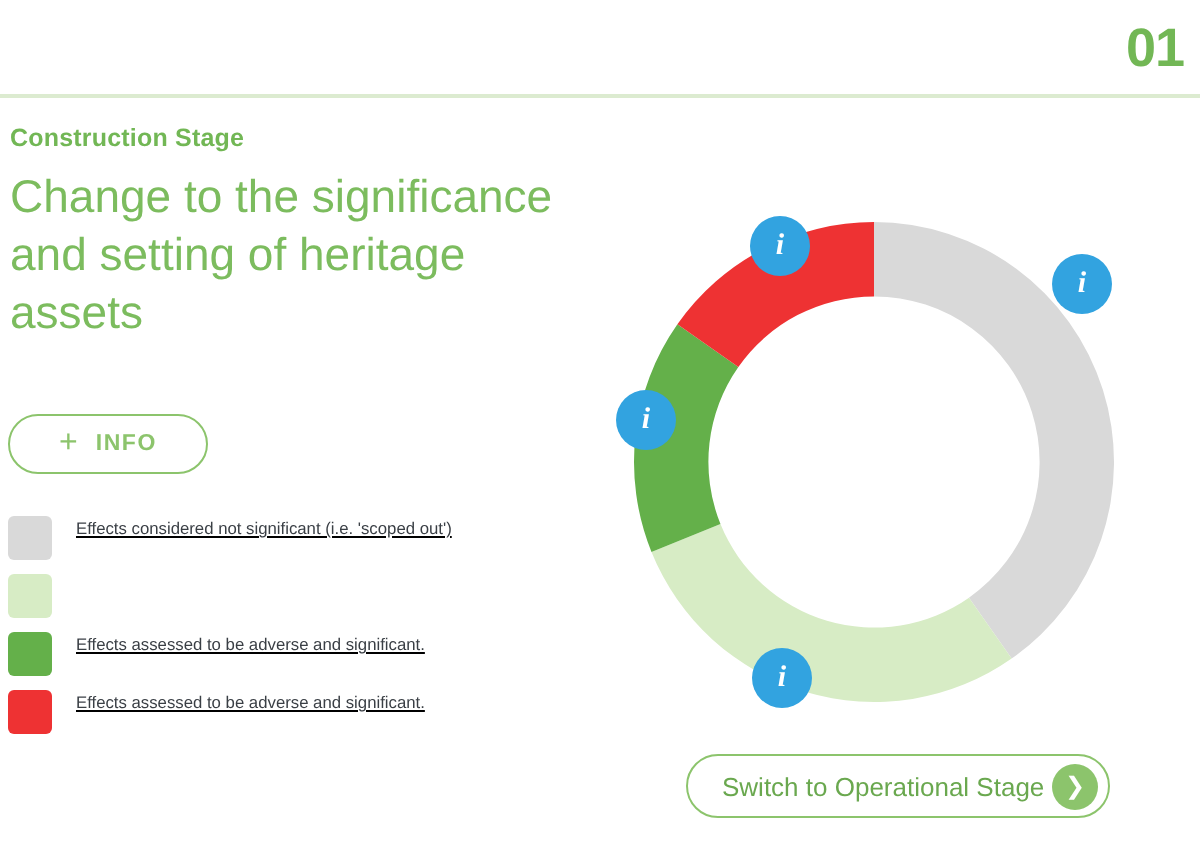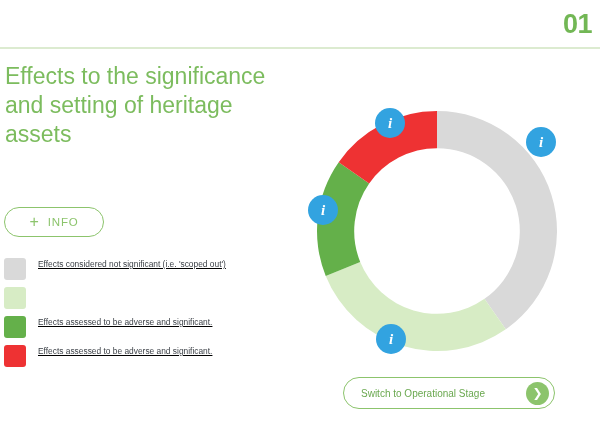--- a/index.html
+++ b/index.html
@@ -77,21 +77,21 @@
   #info-button .plus {
     color: #8cc46c;
     font-size: 16px;
     line-height: 1;
     font-weight: normal;
     margin-top: -1px;
   }
   #info-button .lbl {
     color: #8cc46c;
     font-size: 11.5px;
-    font-weight: normal;
+    font-weight: bold;
     letter-spacing: 0.8px;
   }
 
   
   #legend {
     position: absolute;
     left: 4px; top: 258px;
     width: 230px;
     text-decoration: underline;
   }
@@ -145,21 +145,21 @@
     border: 1.6px solid #8cc46c;
     border-radius: 17px;
     box-sizing: border-box;
     display: flex;
     align-items: center;
     background: transparent;
     cursor: pointer;
   }
   #switch-button .lbl {
     color: #6aa84f;
-    font-size: 10px;
+    font-size: 13px;
     margin-left: 17px;
     flex: 1 1 auto;
   }
   #switch-button .arrow-circle {
     width: 23px; height: 23px;
     border-radius: 50%;
     background: #8cc46c;
     color: #ffffff;
     font-size: 12px;
     display: flex;
@@ -171,21 +171,22 @@
 </style>
 </head>
 <body>
 
 <div id="header">
   <div id="page-number">01</div>
   <div id="header-rule"></div>
 </div>
 
 <div id="left-col">
-  <h1 id="page-title">Effects to the significance and setting of heritage assets</h1>
+  <p id="stage-label">Construction Stage</p>
+  <h1 id="page-title">Change to the significance and setting of heritage assets</h1>
 </div>
 
 <div id="info-button">
   <span class="plus">+</span>
   <span class="lbl">INFO</span>
 </div>
 
 <div id="legend">
   <div class="legend-row">
     <div class="legend-swatch" style="background:#d9d9d9"></div>

